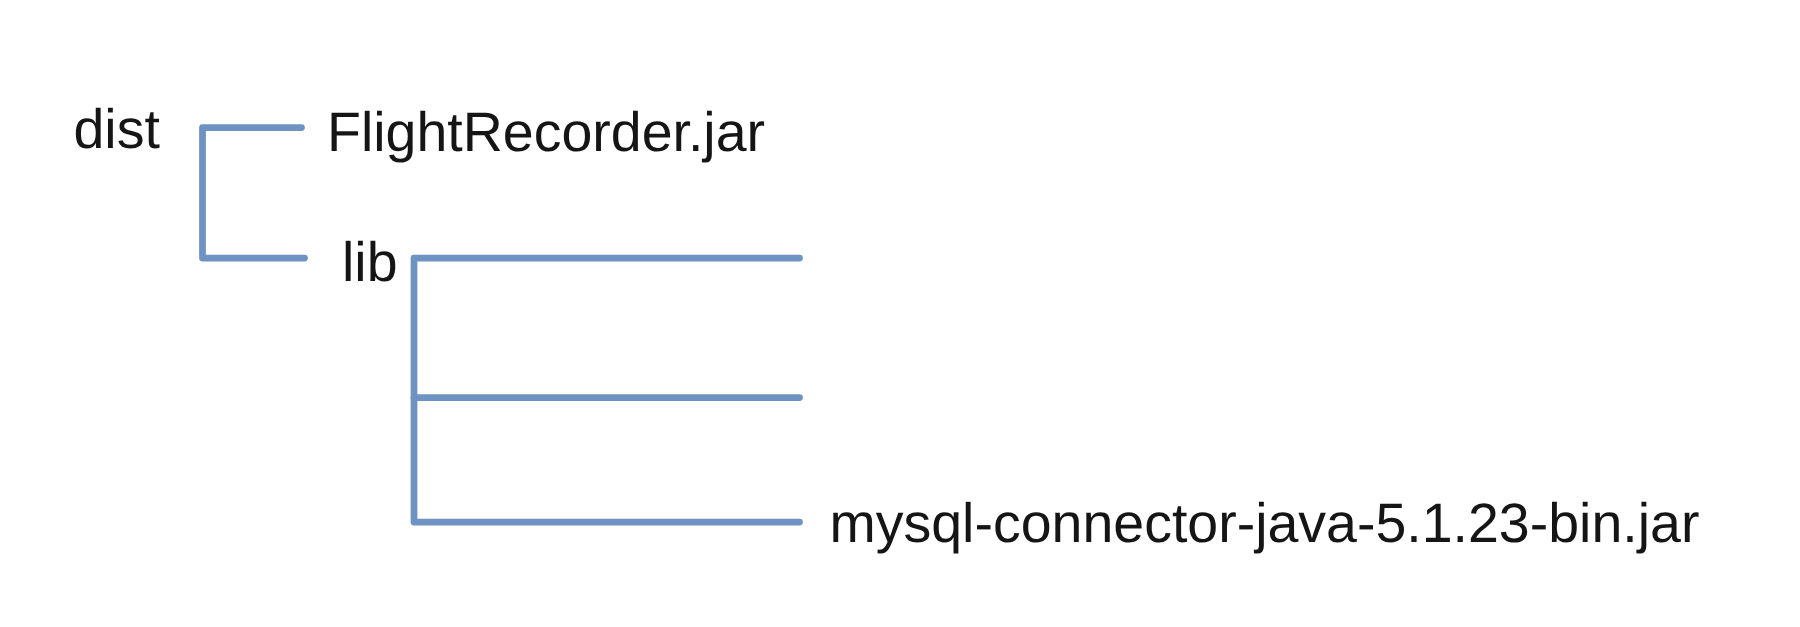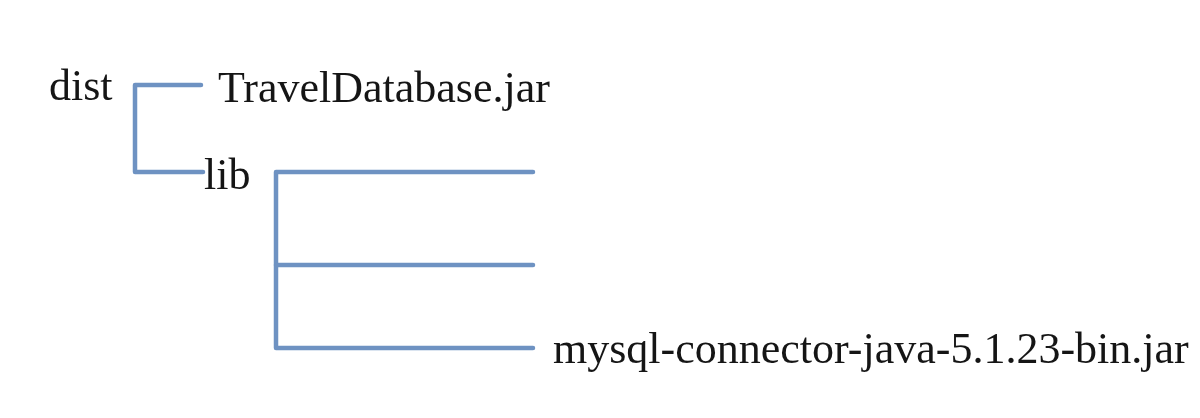--- a/index.html
+++ b/index.html
@@ -21,45 +21,44 @@
   .tree-lines polyline, .tree-lines line {
     fill: none;
     stroke: var(--line-color);
     stroke-width: 4.5;
     stroke-linecap: round;
     stroke-linejoin: round;
   }
   .node-label {
     position: absolute;
     transform: translateY(-50%);
-    font-size: 44px;
+    font-size: 37px;
     color: var(--text-color);
     white-space: nowrap;
     line-height: 1;
     letter-spacing: 0px;
-    font-family: Liberation Serif, serif;
   }
 </style>
 </head>
 <body>
 
 <div class="canvas">
 
   <svg class="tree-lines" viewBox="0 0 1200 418" xmlns="http://www.w3.org/2000/svg" aria-hidden="true">
 
     <polyline points="201,85 135,85 135,172 203,172"></polyline>
 
     <polyline points="533,172 276,172 276,348 533,348"></polyline>
 
     <line x1="276" y1="265" x2="533" y2="265"></line>
   </svg>
 
   <span class="node-label" style="left:49px; top:86px;">dist</span>
 
-  <span class="node-label" style="left:218px; top:88px;">TravelDatabase.jar</span>
+  <span class="node-label" style="left:218px; top:88px;">FlightRecorder.jar</span>
 
-  <span class="node-label" style="left:204px; top:175px;">lib</span>
+  <span class="node-label" style="left:228px; top:175px;">lib</span>
 
 
 
   <span class="node-label" style="left:553px; top:349px;">mysql-connector-java-5.1.23-bin.jar</span>
 
 </div>
 
 </body></html>

